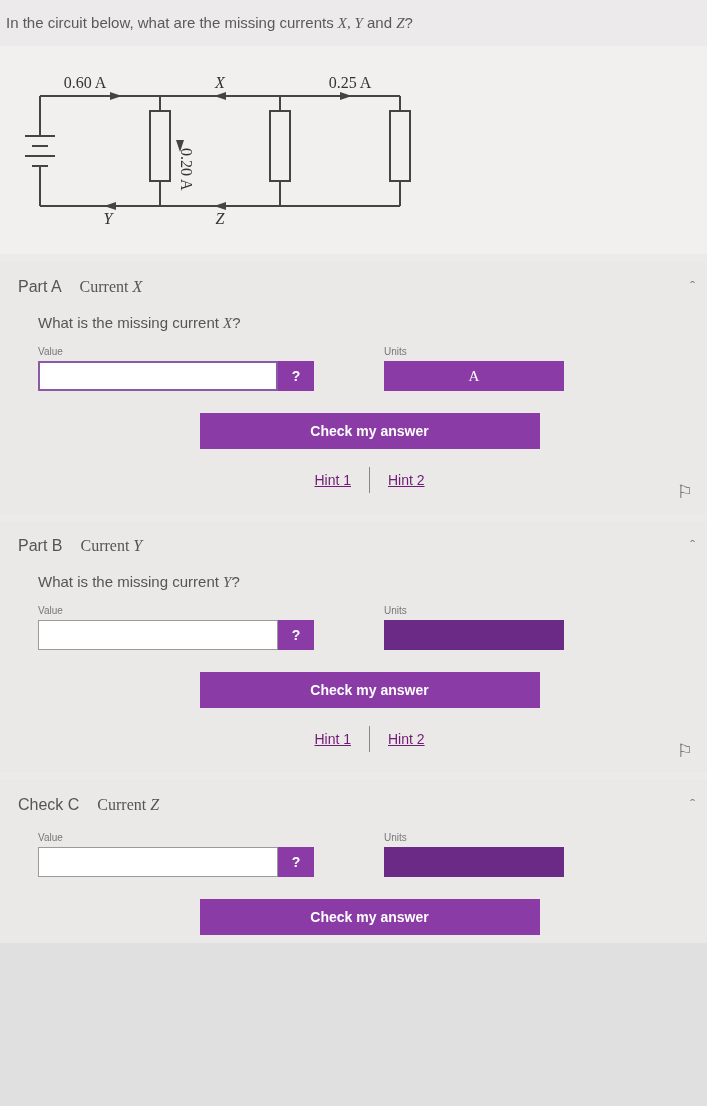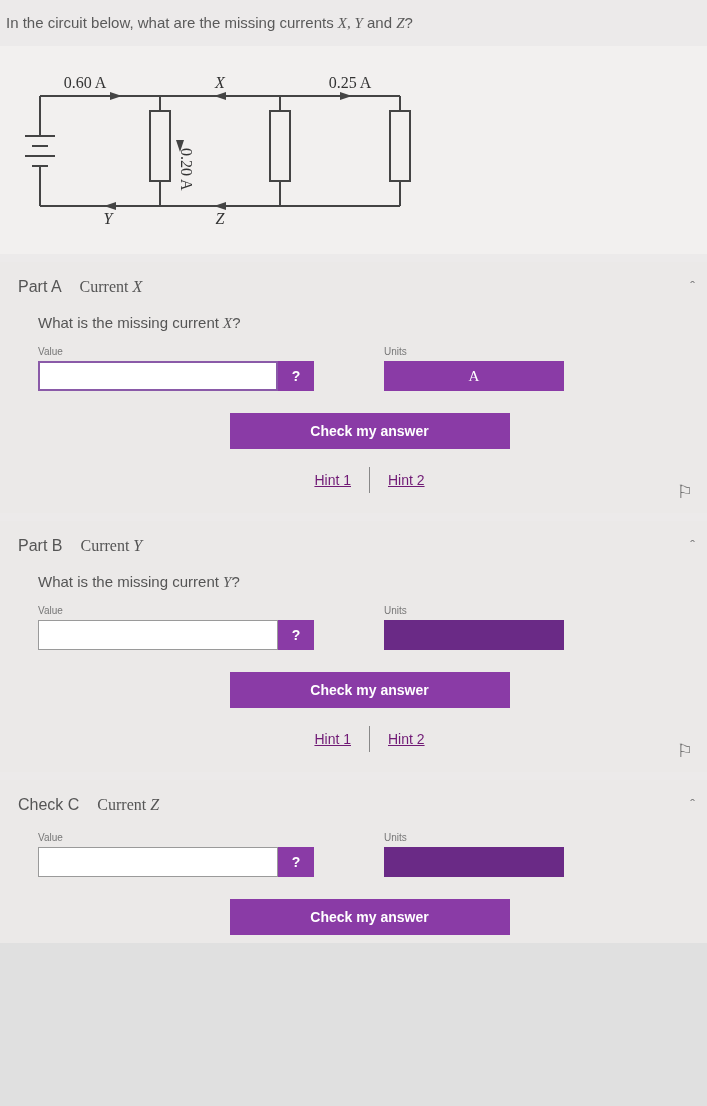--- a/index.html
+++ b/index.html
@@ -86,21 +86,21 @@
     line-height: 30px;
   }
   .units-box.dark { background: #6a2a86; }
 
   .check-row { display: flex; justify-content: center; margin-bottom: 18px; }
   .check-btn {
     background: #8a3ba6;
     color: #fff;
     border: none;
     padding: 10px 0;
-    width: 280px;
+    width: 340px;
     font-size: 14px;
     font-weight: bold;
     cursor: pointer;
   }
   .hints-row {
     display: flex;
     justify-content: center;
     align-items: center;
     gap: 0;
     font-size: 14px;

